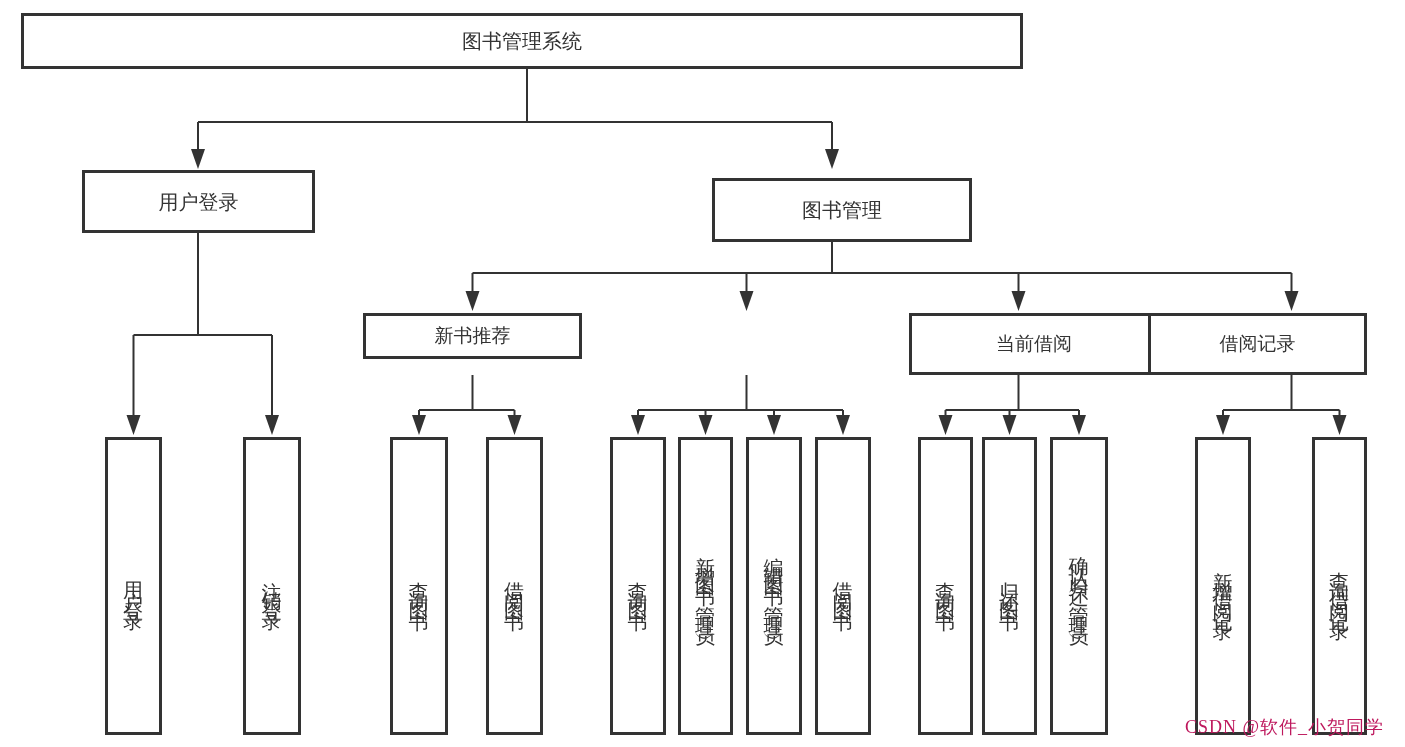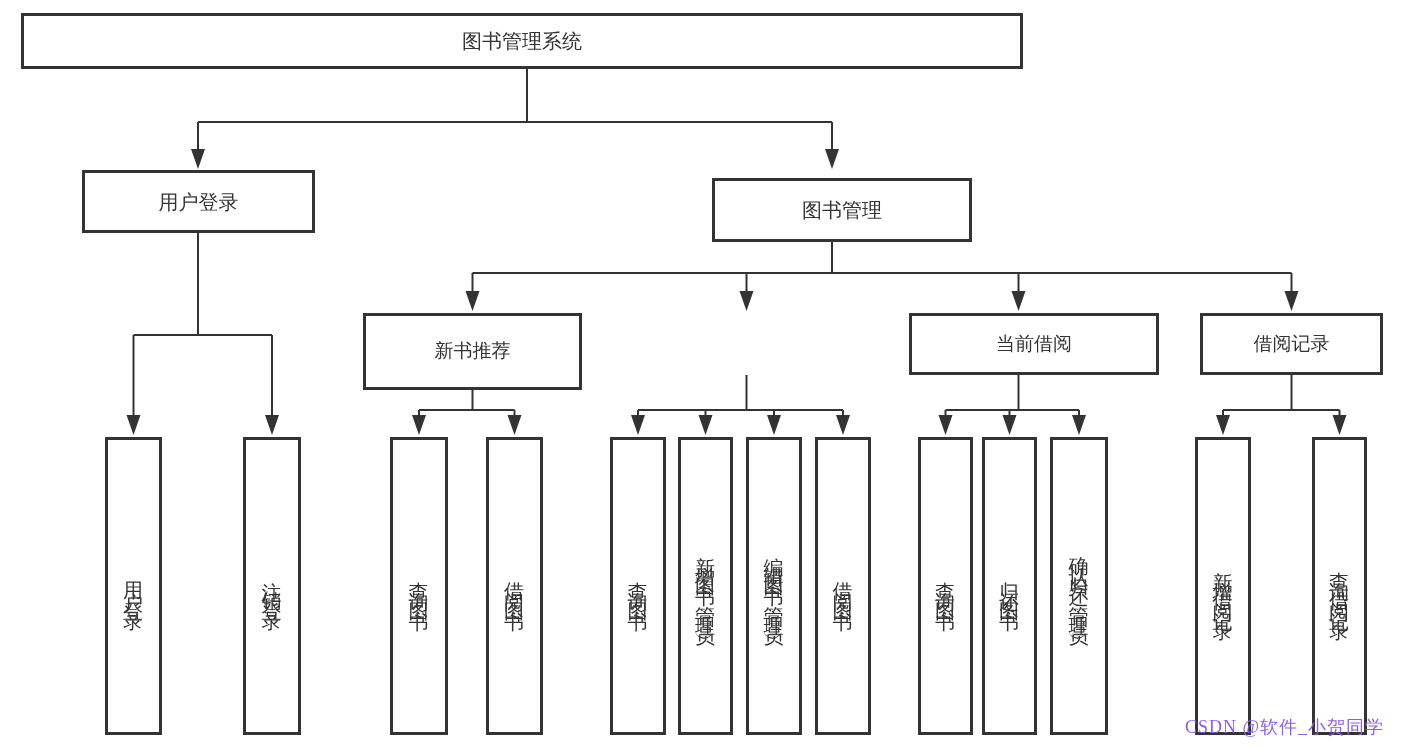--- a/index.html
+++ b/index.html
@@ -12,21 +12,21 @@
     position:absolute;box-sizing:border-box;border:3px solid #333333;background:#ffffff;
     display:flex;align-items:center;justify-content:center;text-align:center;
     color:#333333;font-size:20px;line-height:1.2;white-space:nowrap;
   }
   .node.l2{font-size:19px;}
   .node.v span{
     writing-mode:vertical-rl;text-orientation:mixed;letter-spacing:10px;font-size:20px;
   }
   .watermark{
     position:absolute;left:1185px;top:715px;font-size:18px;letter-spacing:1px;
-    color:#8b5cf6;white-space:nowrap;
+    color:#be185d;white-space:nowrap;
   }
 </style>
 </head>
 <body>
 
 <div id="canvas">
 
   <svg class="connectors" width="1405" height="747" viewBox="0 0 1405 747" xmlns="http://www.w3.org/2000/svg">
     <g stroke="#333333" stroke-width="2" fill="none">
 
@@ -97,27 +97,27 @@
     <span>图书管理系统</span>
   </div>
 
   <div class="node" style="left:82px;top:170px;width:233px;height:63px;">
     <span>用户登录</span>
   </div>
   <div class="node" style="left:712px;top:170px;width:260px;height:64px;margin-top:8px;">
     <span>图书管理</span>
   </div>
 
-  <div class="node l2" style="left:363px;top:313px;width:219px;height:77px;">
+  <div class="node l2" style="left:363px;top:313px;width:219px;height:46px;">
     <span>新书推荐</span>
   </div>
   <div class="node l2" style="left:909px;top:313px;width:250px;height:62px;">
     <span>当前借阅</span>
   </div>
-  <div class="node l2" style="left:1200px;top:313px;width:183px;height:62px;">
+  <div class="node l2" style="left:1148px;top:313px;width:219px;height:62px;">
     <span>借阅记录</span>
   </div>
 
   <div class="node v" style="left:105px;top:437px;width:57px;height:298px;">
     <span>用户登录</span>
   </div>
   <div class="node v" style="left:243px;top:437px;width:58px;height:298px;">
     <span>注销登录</span>
   </div>
 

